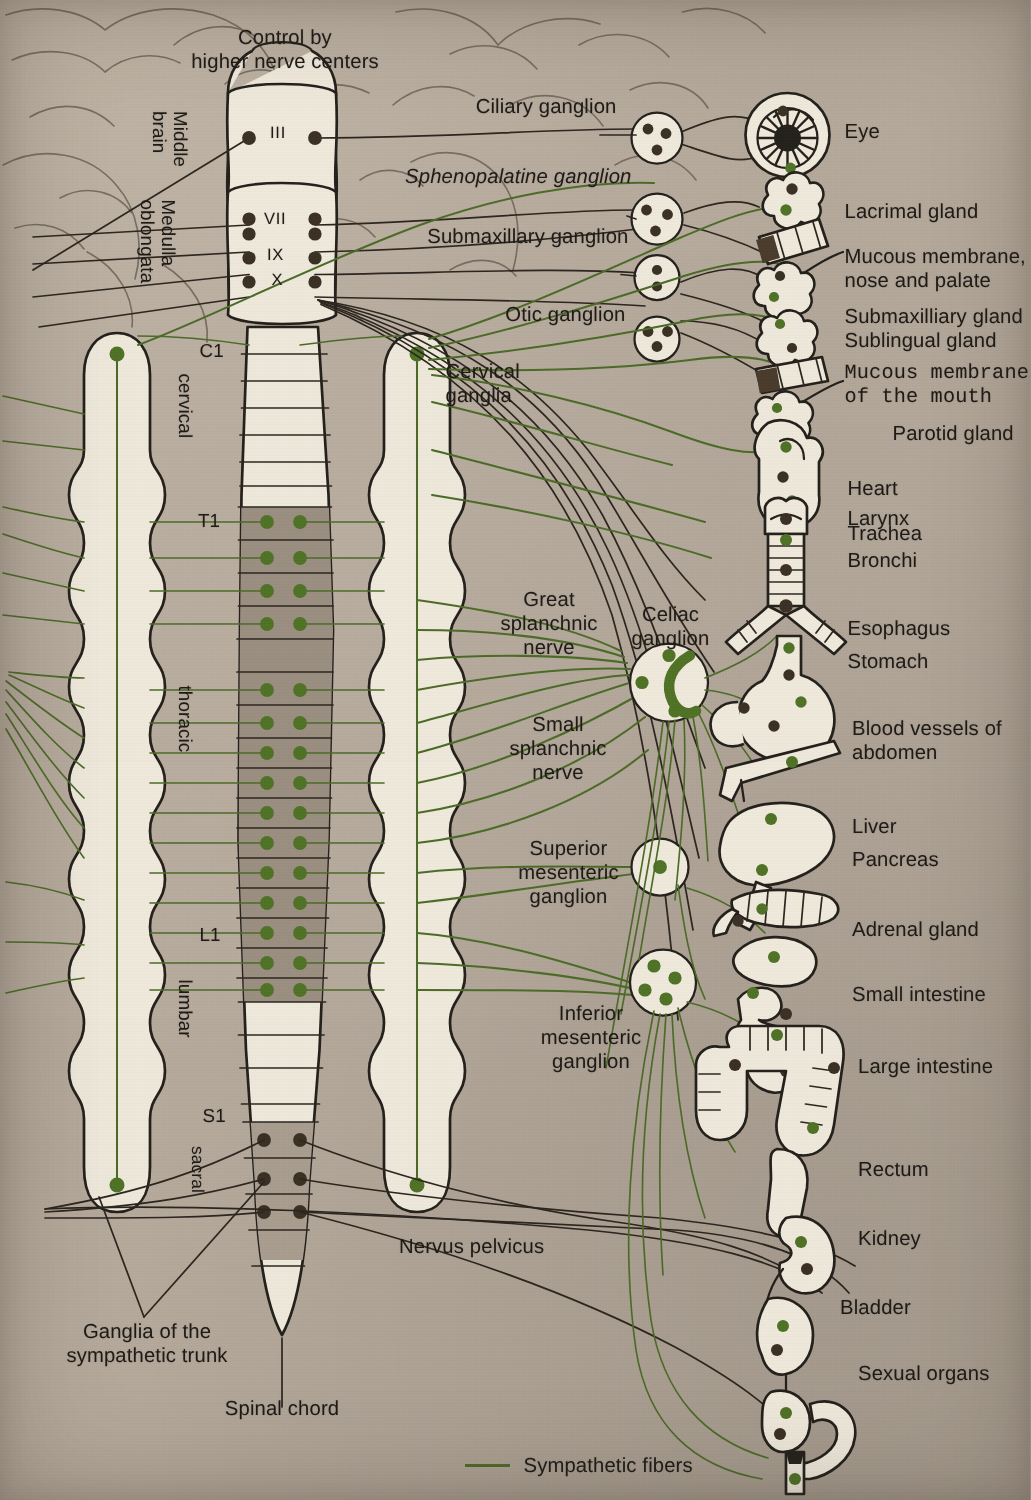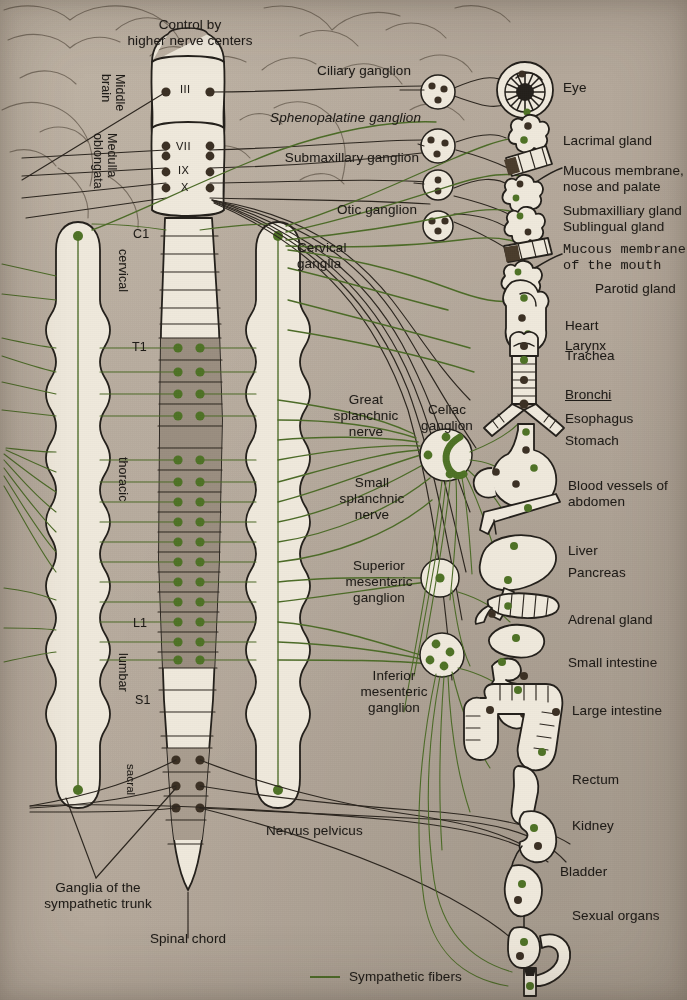--- a/index.html
+++ b/index.html
@@ -717,21 +717,21 @@
   <div class="lbl roman" style="left:176px; top:140px;"><span>VII</span></div>
   <div class="lbl roman" style="left:178px; top:164px;"><span>IX</span></div>
   <div class="lbl roman" style="left:181px; top:181px;"><span>X</span></div>
 
   <div class="lbl small" style="left:133px; top:227px;"><span>C1</span></div>
   <div class="lbl rot90 small" style="left:130px; top:249px; transform:rotate(90deg); transform-origin:0 0;"><span>cervical</span></div>
   <div class="lbl small" style="left:132px; top:340px;"><span>T1</span></div>
   <div class="lbl rot90 small" style="left:130px; top:457px; transform:rotate(90deg); transform-origin:0 0;"><span>thoracic</span></div>
   <div class="lbl small" style="left:133px; top:616px;"><span>L1</span></div>
   <div class="lbl rot90 small" style="left:130px; top:653px; transform:rotate(90deg); transform-origin:0 0;"><span>lumbar</span></div>
-  <div class="lbl small" style="left:135px; top:693px;"><span>S1</span></div>
+  <div class="lbl small" style="left:135px; top:737px;"><span>S1</span></div>
   <div class="lbl rot90 tiny" style="left:137px; top:764px; transform:rotate(90deg); transform-origin:0 0;"><span>sacral</span></div>
 
   <div class="lbl right" style="left:411px; top:63px;"><span>Ciliary ganglion</span></div>
   <div class="lbl right" style="left:421px; top:110px;font-style:italic;"><span>Sphenopalatine ganglion</span></div>
   <div class="lbl right" style="left:419px; top:150px;"><span>Submaxillary ganglion</span></div>
   <div class="lbl right" style="left:417px; top:202px;"><span>Otic ganglion</span></div>
 
   <div class="lbl" style="left:297px; top:240px; line-height:1.2;"><span>Cervical
 ganglia</span></div>
 
@@ -755,21 +755,21 @@
   <div class="lbl" style="left:563px; top:203px; line-height:1.2;"><span>Submaxilliary gland
 Sublingual gland</span></div>
   <div class="lbl" style="left:563px; top:163px; line-height:1.2;"><span>Mucous membrane,
 nose and palate</span></div>
   <div class="lbl" style="left:563px; top:242px; line-height:1.2;font-family:Liberation Mono, monospace;"><span>Mucous membranes
 of the mouth</span></div>
   <div class="lbl" style="left:563px; top:281px;margin-left:32px;"><span>Parotid gland</span></div>
   <div class="lbl" style="left:565px; top:318px;"><span>Heart</span></div>
   <div class="lbl" style="left:565px; top:338px;"><span>Larynx</span></div>
   <div class="lbl" style="left:565px; top:348px;text-align:right;"><span>Trachea</span></div>
-  <div class="lbl" style="left:565px; top:387px;text-decoration:underline;"><span>Bronchi</span></div>
+  <div class="lbl" style="left:565px; top:366px;"><span>Bronchi</span></div>
   <div class="lbl" style="left:565px; top:411px;"><span>Esophagus</span></div>
   <div class="lbl" style="left:565px; top:433px;"><span>Stomach</span></div>
   <div class="lbl" style="left:568px; top:478px; line-height:1.2;"><span>Blood vessels of
 abdomen</span></div>
   <div class="lbl" style="left:568px; top:543px;"><span>Liver</span></div>
   <div class="lbl" style="left:568px; top:565px;"><span>Pancreas</span></div>
   <div class="lbl" style="left:568px; top:612px;"><span>Adrenal gland</span></div>
   <div class="lbl" style="left:568px; top:655px;"><span>Small intestine</span></div>
   <div class="lbl" style="left:572px; top:703px;"><span>Large intestine</span></div>
   <div class="lbl" style="left:572px; top:772px;"><span>Rectum</span></div>

